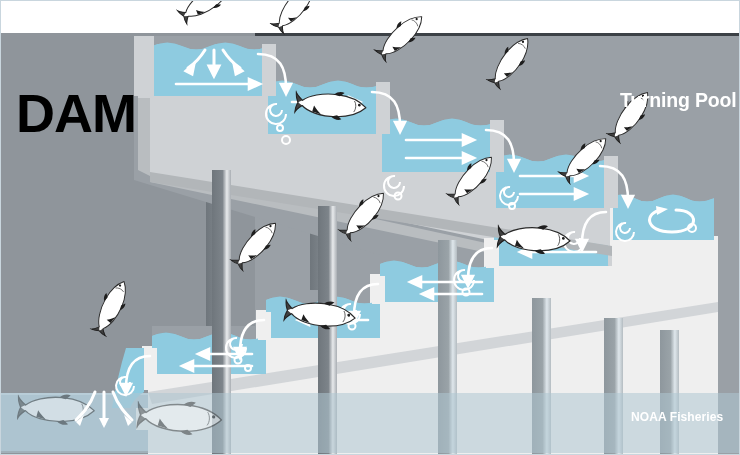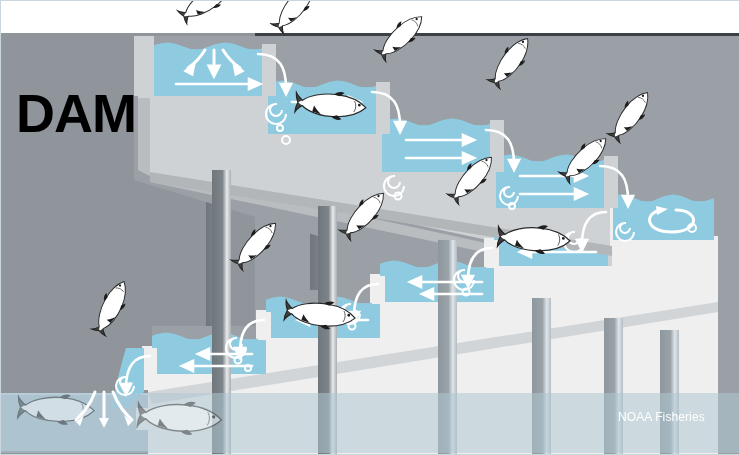--- a/index.html
+++ b/index.html
@@ -2,21 +2,21 @@
 <html><head>
 <meta charset="utf-8">
 <style>
   html,body{margin:0;padding:0;background:#ffffff;}
   body{font-family:"Liberation Sans",sans-serif;}
   #stage{position:relative;width:740px;height:455px;overflow:hidden;background:#ffffff;}
   #stage svg{position:absolute;left:0;top:0;}
   .lbl{position:absolute;color:#ffffff;font-weight:bold;line-height:1.12;letter-spacing:-0.2px;}
   #flow-label{left:14px;top:255px;width:200px;font-size:19.5px;}
   #turning-label{left:620px;top:90px;font-size:19.5px;}
-  #credit-label{left:618px;top:411px;font-size:12px;font-weight:normal;letter-spacing:0.1px;}
+  #credit-label{left:631px;top:411px;font-size:12px;font-weight:bold;letter-spacing:0.1px;}
   #dam-label{position:absolute;left:16px;top:38px;font-size:54px;font-weight:bold;
              color:#000000;letter-spacing:-1px;margin-top:44px;}
 </style>
 </head>
 <body>
 
 <div id="stage">
 
   <svg width="740" height="455" viewBox="0 0 740 455">
     <defs>
@@ -490,15 +490,16 @@
         </g>
       <g transform="translate(498,222) rotate(3) scale(0.76)">
           <use href="#fishShape" width="100" height="40"></use>
         </g>
     </g>
 
     <rect x="0.5" y="0.5" width="739" height="454" fill="none" stroke="#c9d6de" stroke-width="1"></rect>
   </svg>
 
   <div id="dam-label">DAM</div>
+  <div class="lbl" id="turning-label">Turning Pool</div>
   <div class="lbl" id="credit-label">NOAA Fisheries</div>
 
 </div>
 
 </body></html>

